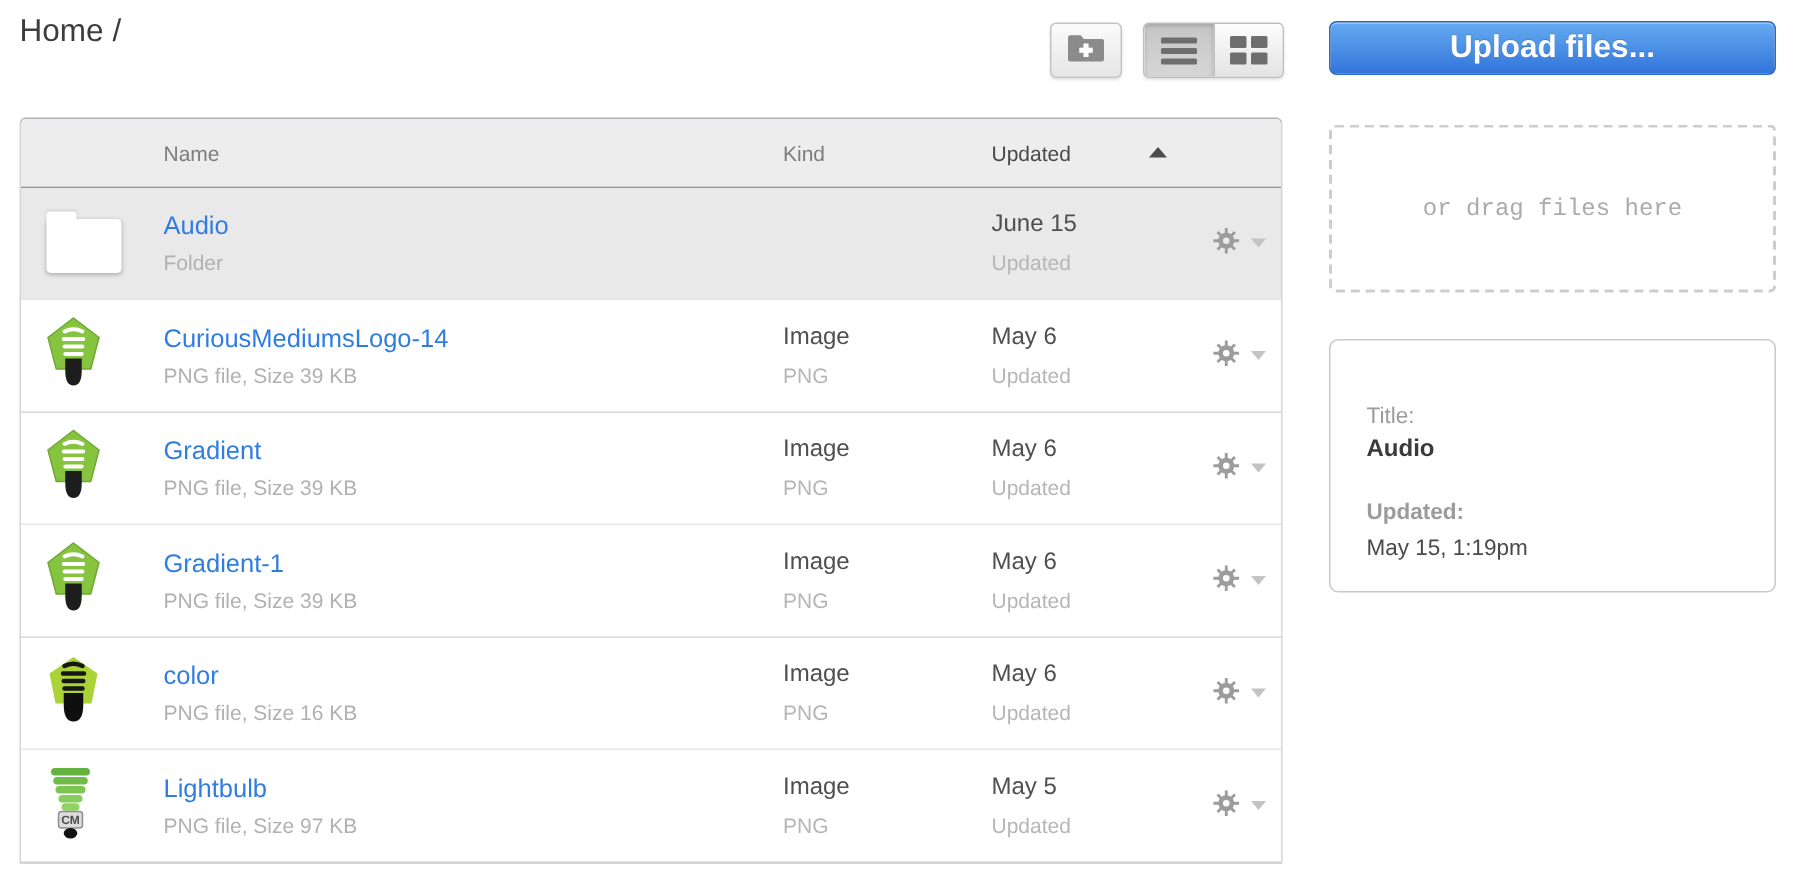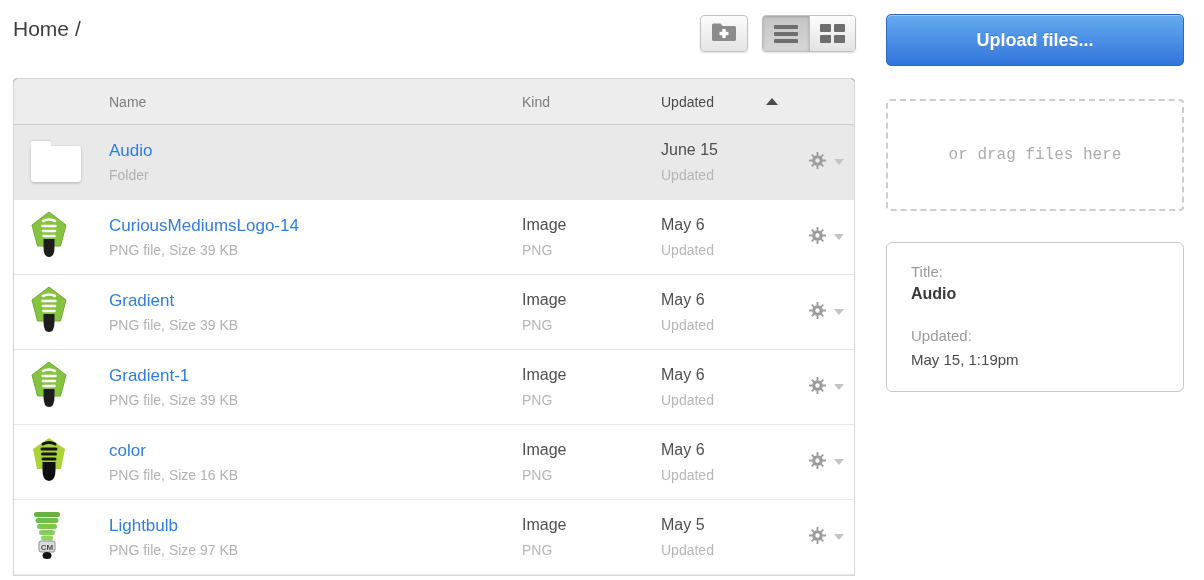--- a/index.html
+++ b/index.html
@@ -4,21 +4,21 @@
 <style>
   * { margin:0; padding:0; box-sizing:border-box; }
   html,body { width:1204px; height:580px; }
   body {
     position:relative; overflow:hidden; background:#fff;
     font-family:"Liberation Sans","DejaVu Sans",sans-serif;
     -webkit-font-smoothing:antialiased;
   }
 
   
-  .breadcrumb { position:absolute; left:13px; top:17px; font-size:21px; font-weight:normal; color:#3d3d3d; }
+  .breadcrumb { position:absolute; left:13px; top:9px; font-size:21px; font-weight:normal; color:#3d3d3d; }
   .breadcrumb .sep { margin-left:6px; color:#3d3d3d; }
 
   .controls { position:absolute; left:700px; top:15px; display:flex; gap:14px; }
   .btn-newfolder {
     width:48px; height:37px; border:1px solid #c2c2c2; border-radius:4px;
     background:linear-gradient(#fbfbfb,#e5e5e5); box-shadow:0 1px 2px rgba(0,0,0,.12);
     display:flex; align-items:center; justify-content:center; cursor:pointer;
   }
   .view-toggle {
     display:flex; height:37px; border:1px solid #bdbdbd; border-radius:4px;
@@ -72,36 +72,36 @@
 
   .folder-thumb { width:50px; height:36px; background:#fff; border-radius:3px; box-shadow:0 1px 3px rgba(0,0,0,.25); position:relative; margin-top:4px; }
   .folder-thumb::before {
     content:""; position:absolute; top:-5px; left:0; width:20px; height:7px;
     background:#fff; border-radius:2px 2px 0 0; box-shadow:0 -1px 2px rgba(0,0,0,.1);
   }
 
   
   .sidebar { position:absolute; left:886px; top:14px; width:298px; }
   .upload-btn {
-    width:100%; height:52px; border:1px solid #2e66c0; border-radius:5px;
+    width:100%; height:36px; border:1px solid #2e66c0; border-radius:5px;
     background:linear-gradient(#66abf1,#3174da);
-    color:#fff; font-size:18px; font-weight:bold; cursor:pointer;
+    color:#fff; font-size:21px; font-weight:bold; cursor:pointer;
     box-shadow:inset 0 1px 0 rgba(255,255,255,.35);
     text-shadow:0 -1px 0 rgba(0,0,0,.15);
     font-family:"Liberation Sans","DejaVu Sans",sans-serif;
   }
   .dropzone {
     margin-top:33px; height:112px; border:2px dashed #cdcdcd; border-radius:4px;
     display:flex; align-items:center; justify-content:center;
     color:#ababab; font-size:16px;font-family:Liberation Mono, monospace;
   }
   .info-panel { margin-top:31px; min-height:150px; border:1px solid #c9c9c9; border-radius:6px; padding:20px 24px; }
-  .info-label { font-size:15px; color:#9b9b9b; }
+  .info-label { font-size:15px; color:#9b9b9b;margin-top:22px; }
   .info-title { font-size:16px; font-weight:bold; color:#3a3a3a; margin-top:5px; }
-  .info-label-2 { margin-top:24px; }
+  .info-label-2 { margin-top:24px;font-weight:bold; }
   .info-updated { font-size:15px; color:#4a4a4a; margin-top:7px; }
 </style>
 </head>
 <body>
 
 <h1 class="breadcrumb"><span>Home</span><span class="sep">/</span></h1>
 
 <div class="controls">
   <button class="btn-newfolder">
     <span>

